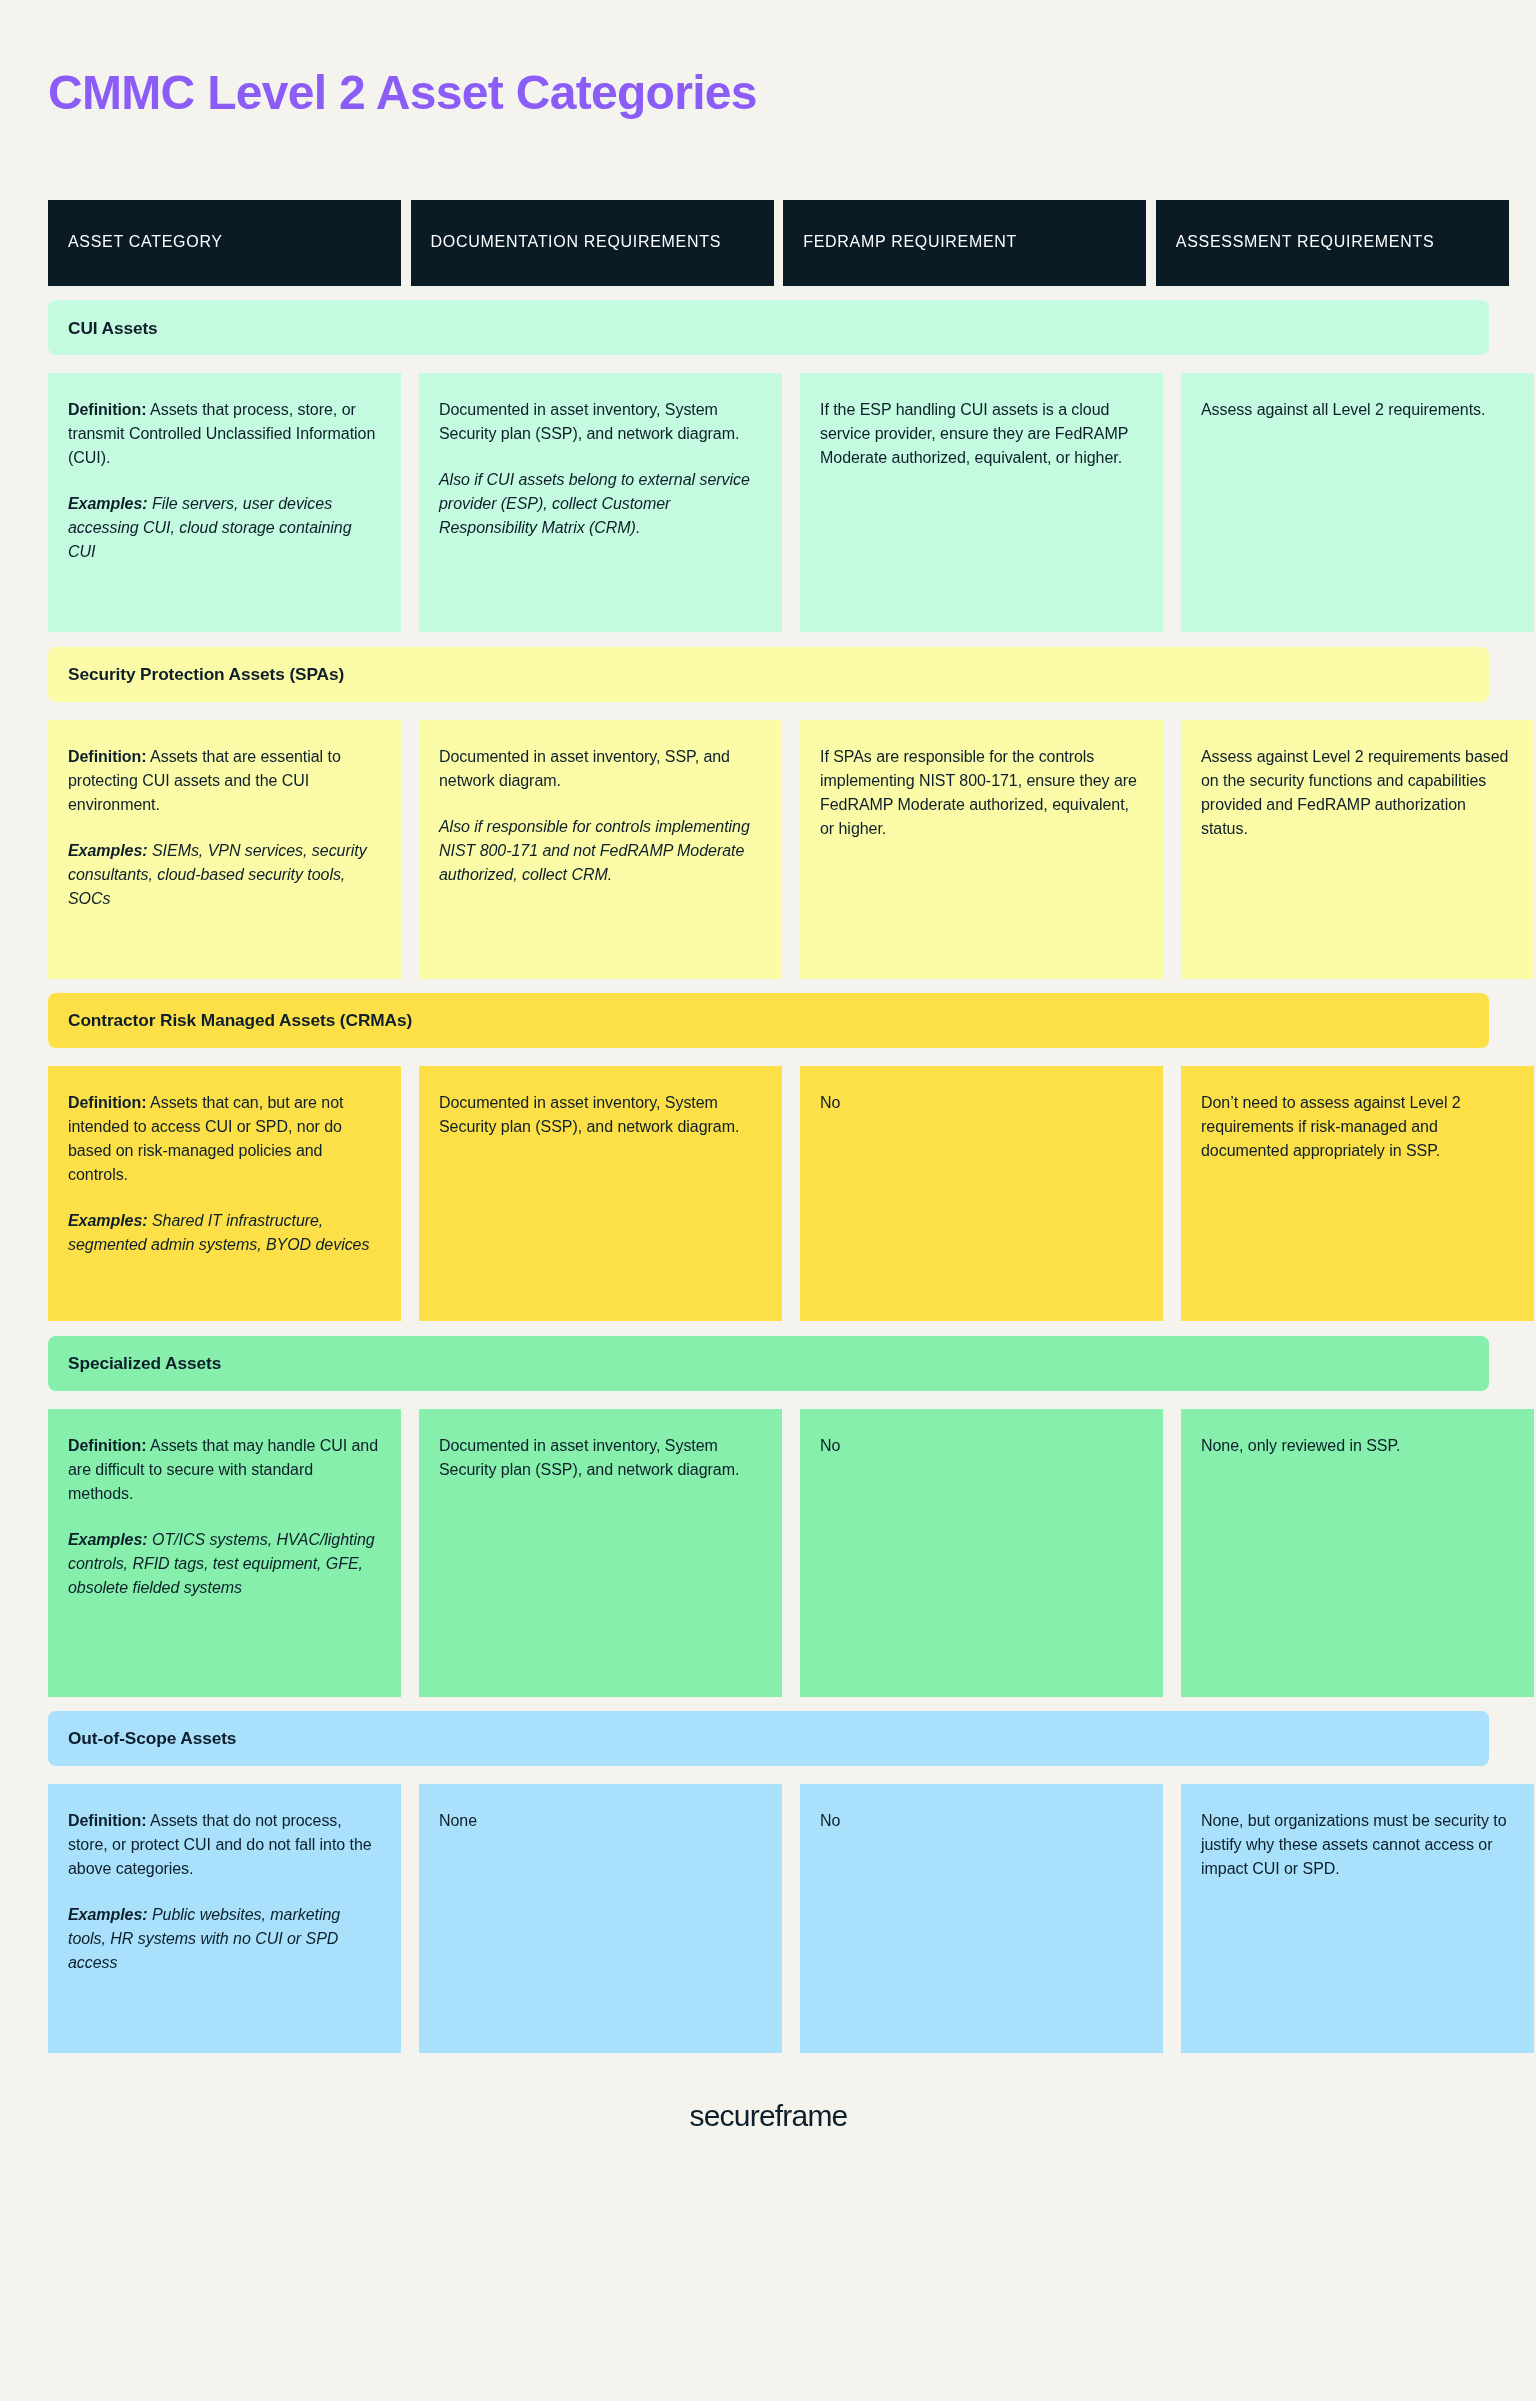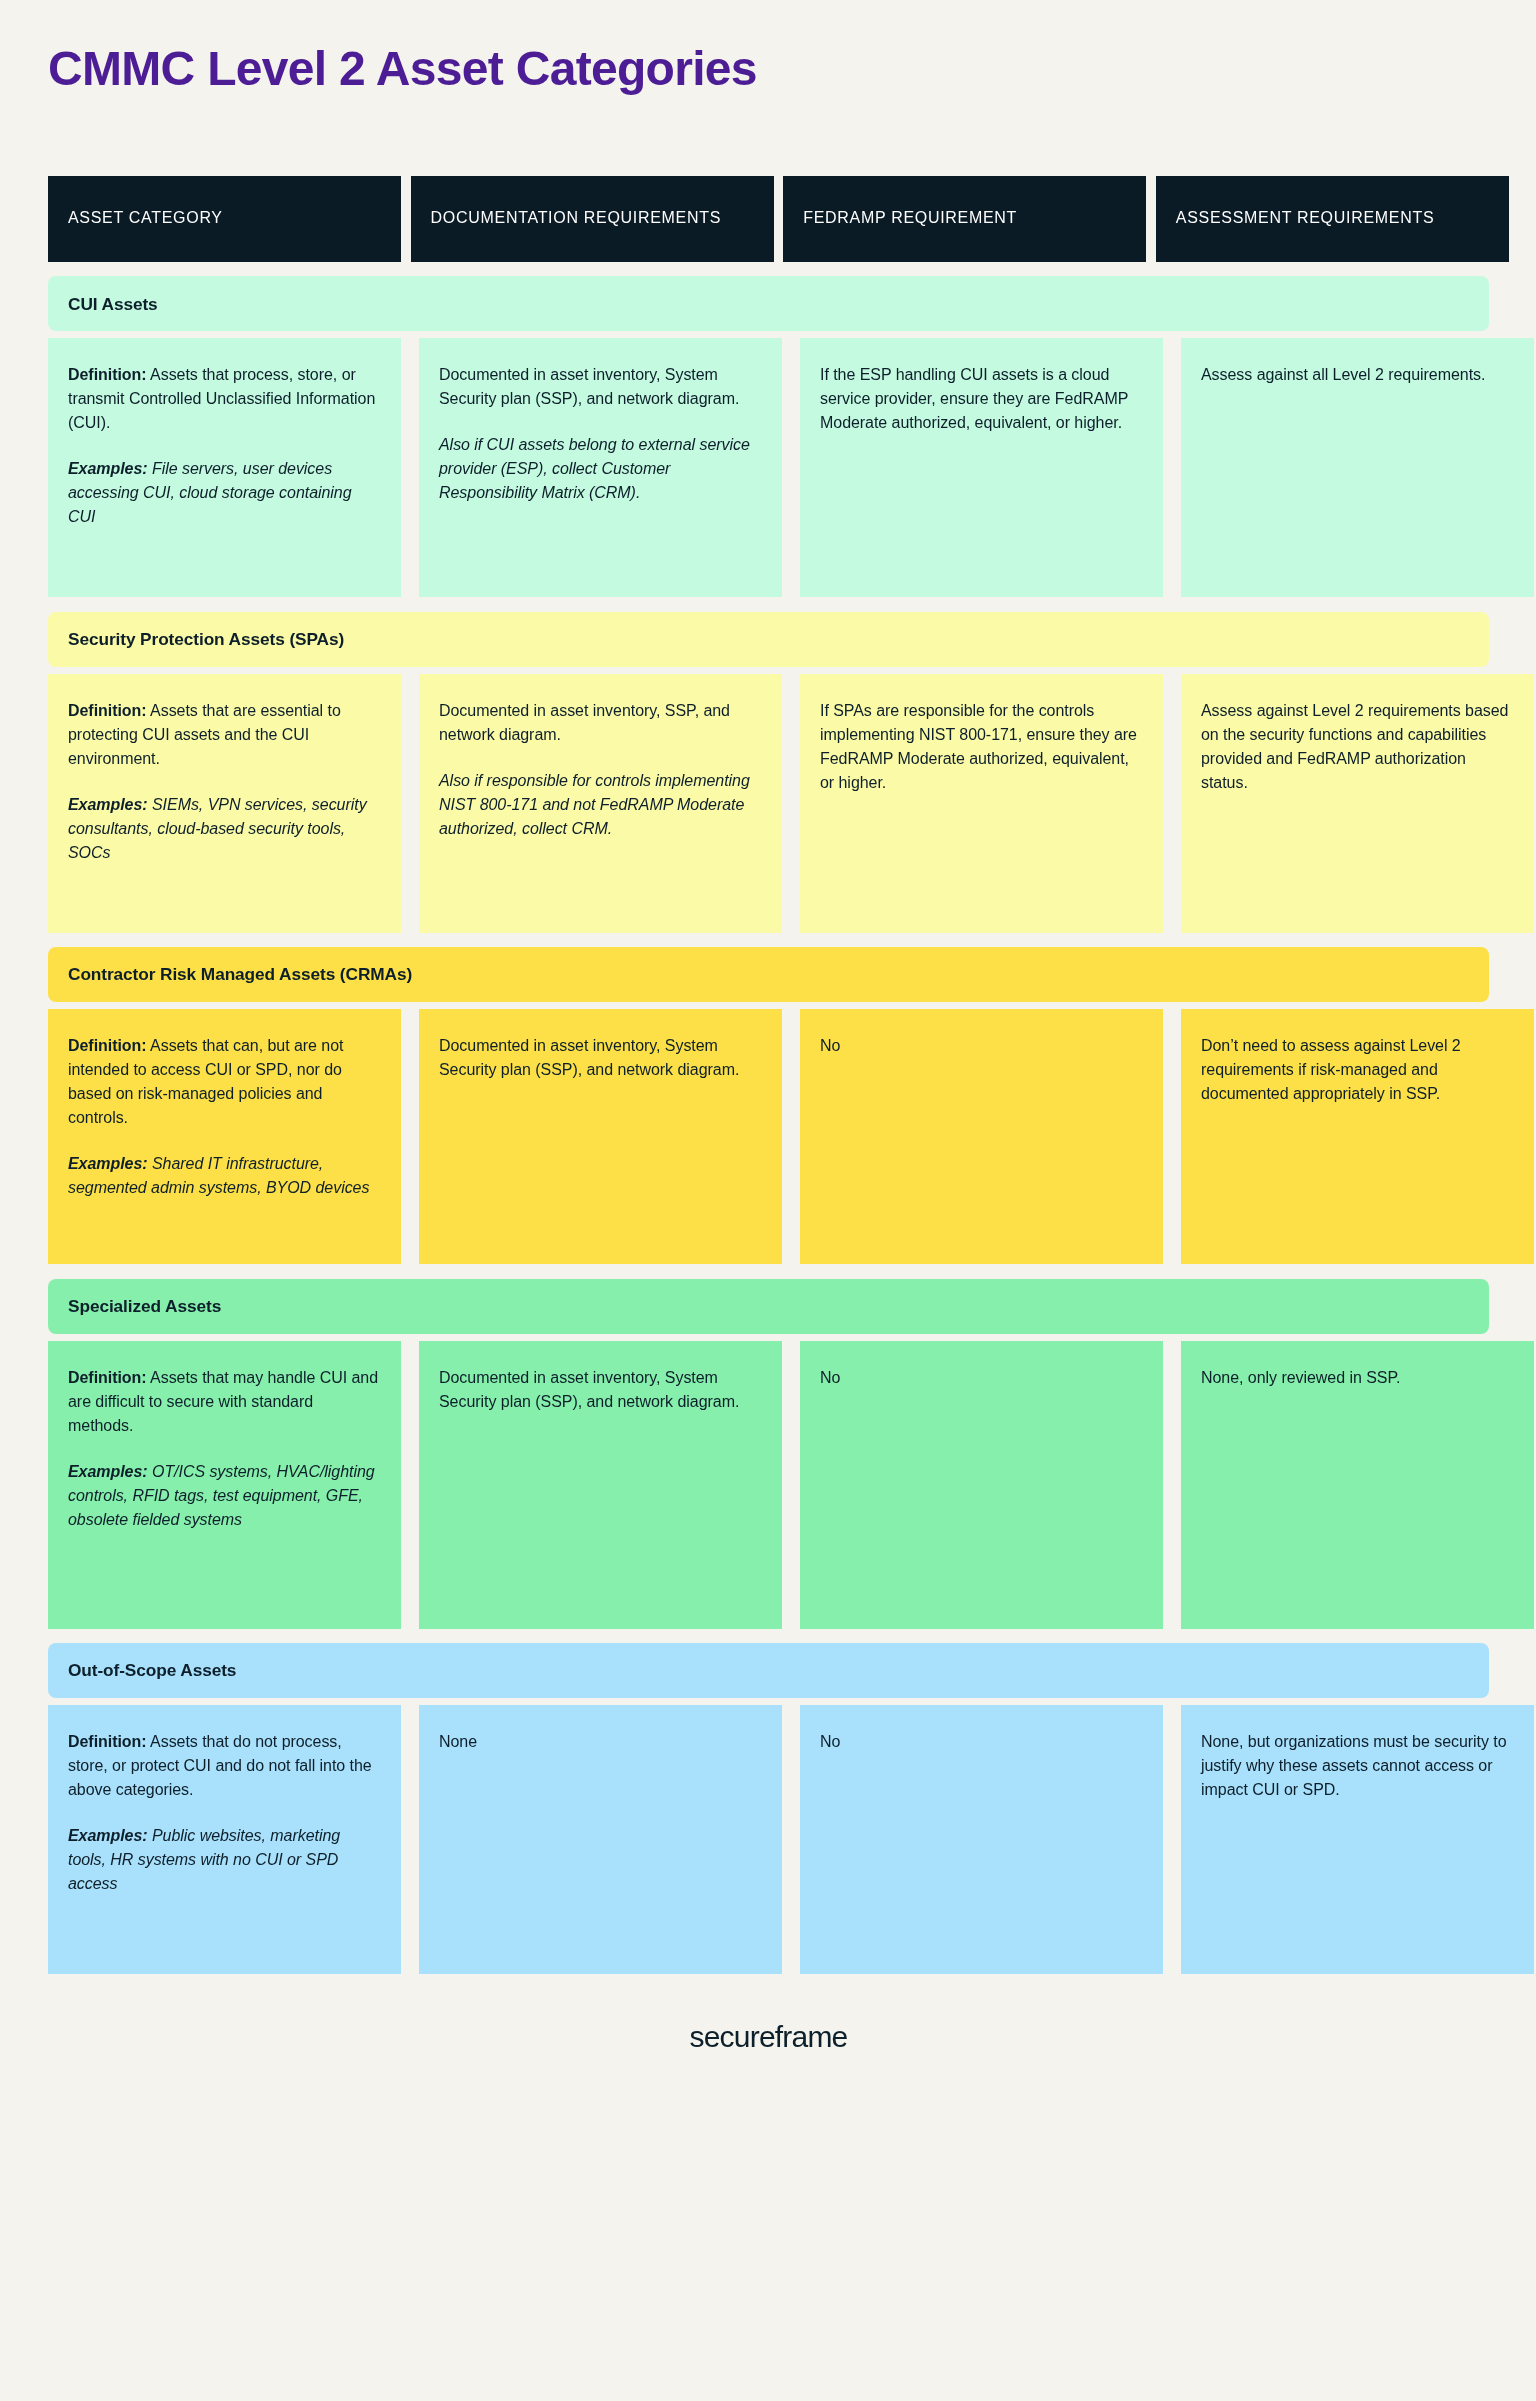--- a/index.html
+++ b/index.html
@@ -22,22 +22,22 @@
     background: #F4F3EE;
     padding: 0 48px;
     position: relative;
   }
 
   
   .page-title {
     font-size: 48px;
     font-weight: 700;
     letter-spacing: -0.7px;
-    color: #4c1d95;
-    padding-top: 43px;
+    color: #8b5cf6;
+    padding-top: 67px;
     padding-bottom: 0;
     line-height: 1.08;
   }
 
   
   .table {
     margin-top: 81px;
     width: 1441px;
   }
 
@@ -67,21 +67,21 @@
     padding: 16.3px 20px;
     font-size: 17.3px;
     font-weight: 700;
     letter-spacing: -0.1px;
     color: #0D1F2A;
     line-height: 1.3;
     border-radius: 8px;
   }
 
   .cells {
-    margin-top: 7px;
+    margin-top: 18px;
     gap: 18px;
   }
 
   .cell {
     padding: 25px 20px 29px 20px;
     font-size: 16px;
     line-height: 1.50;
     color: #0D1F2A;
     letter-spacing: -0.05px;
   }

